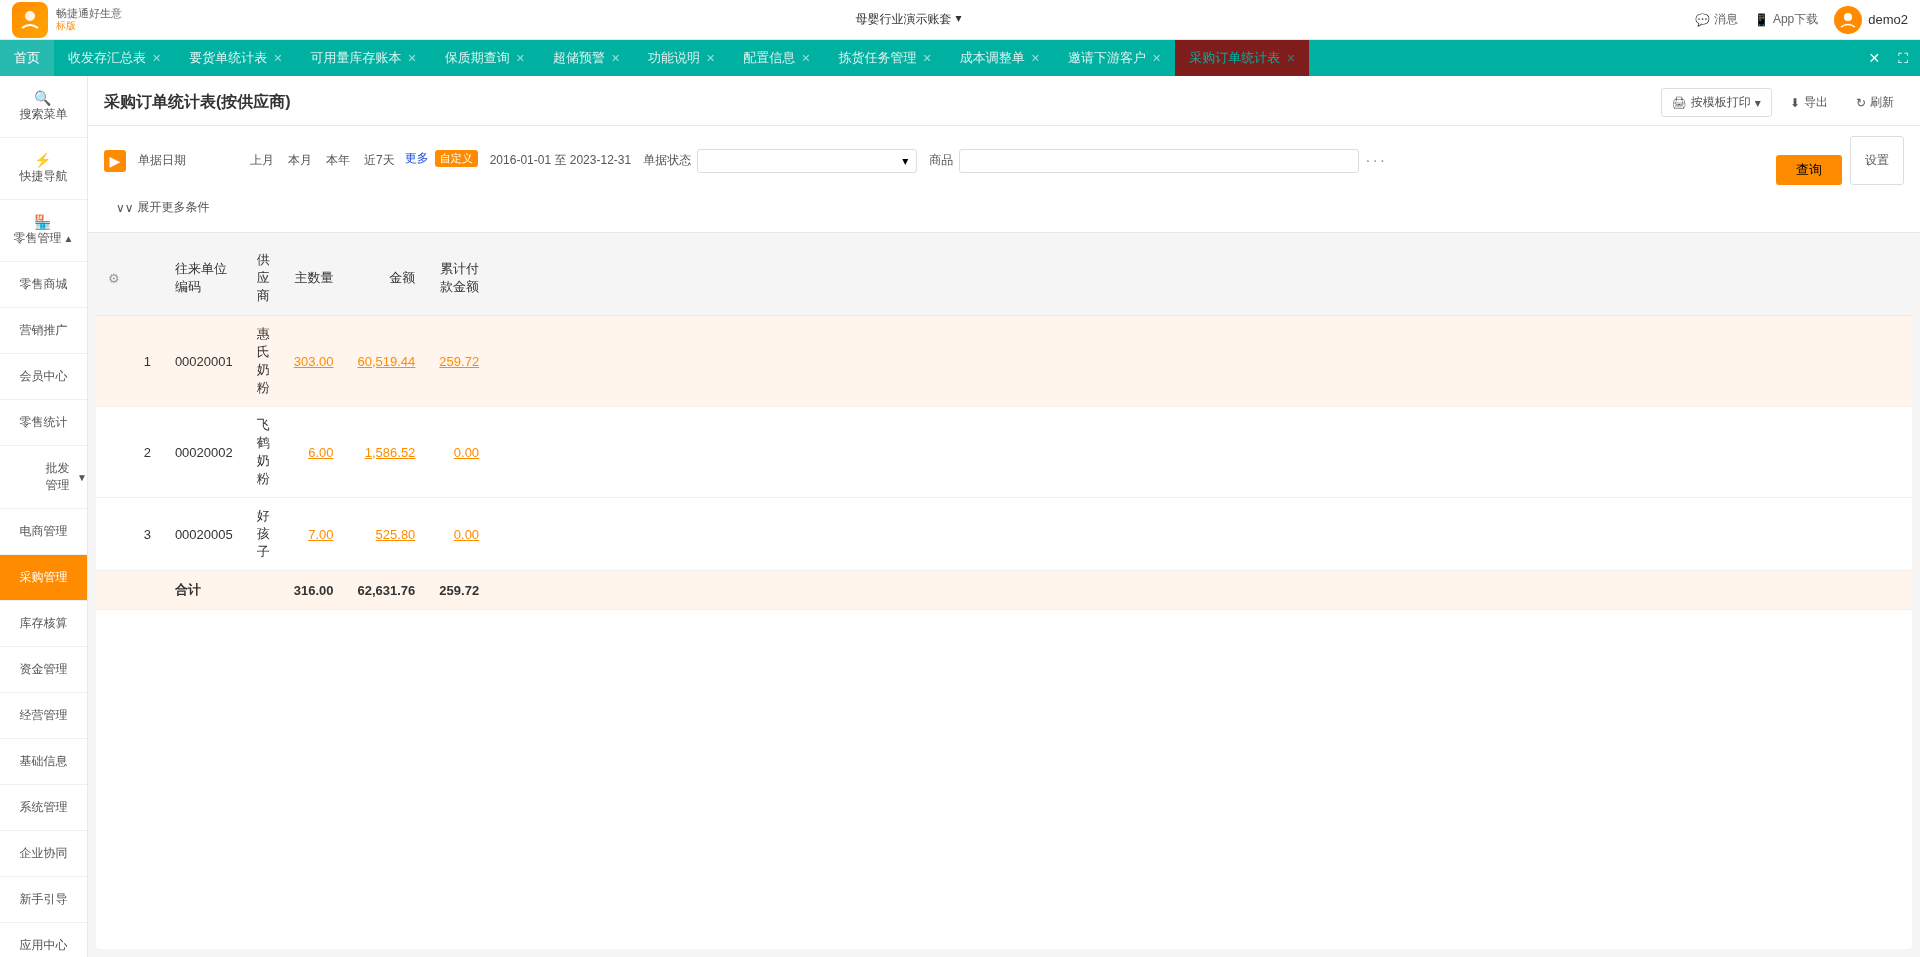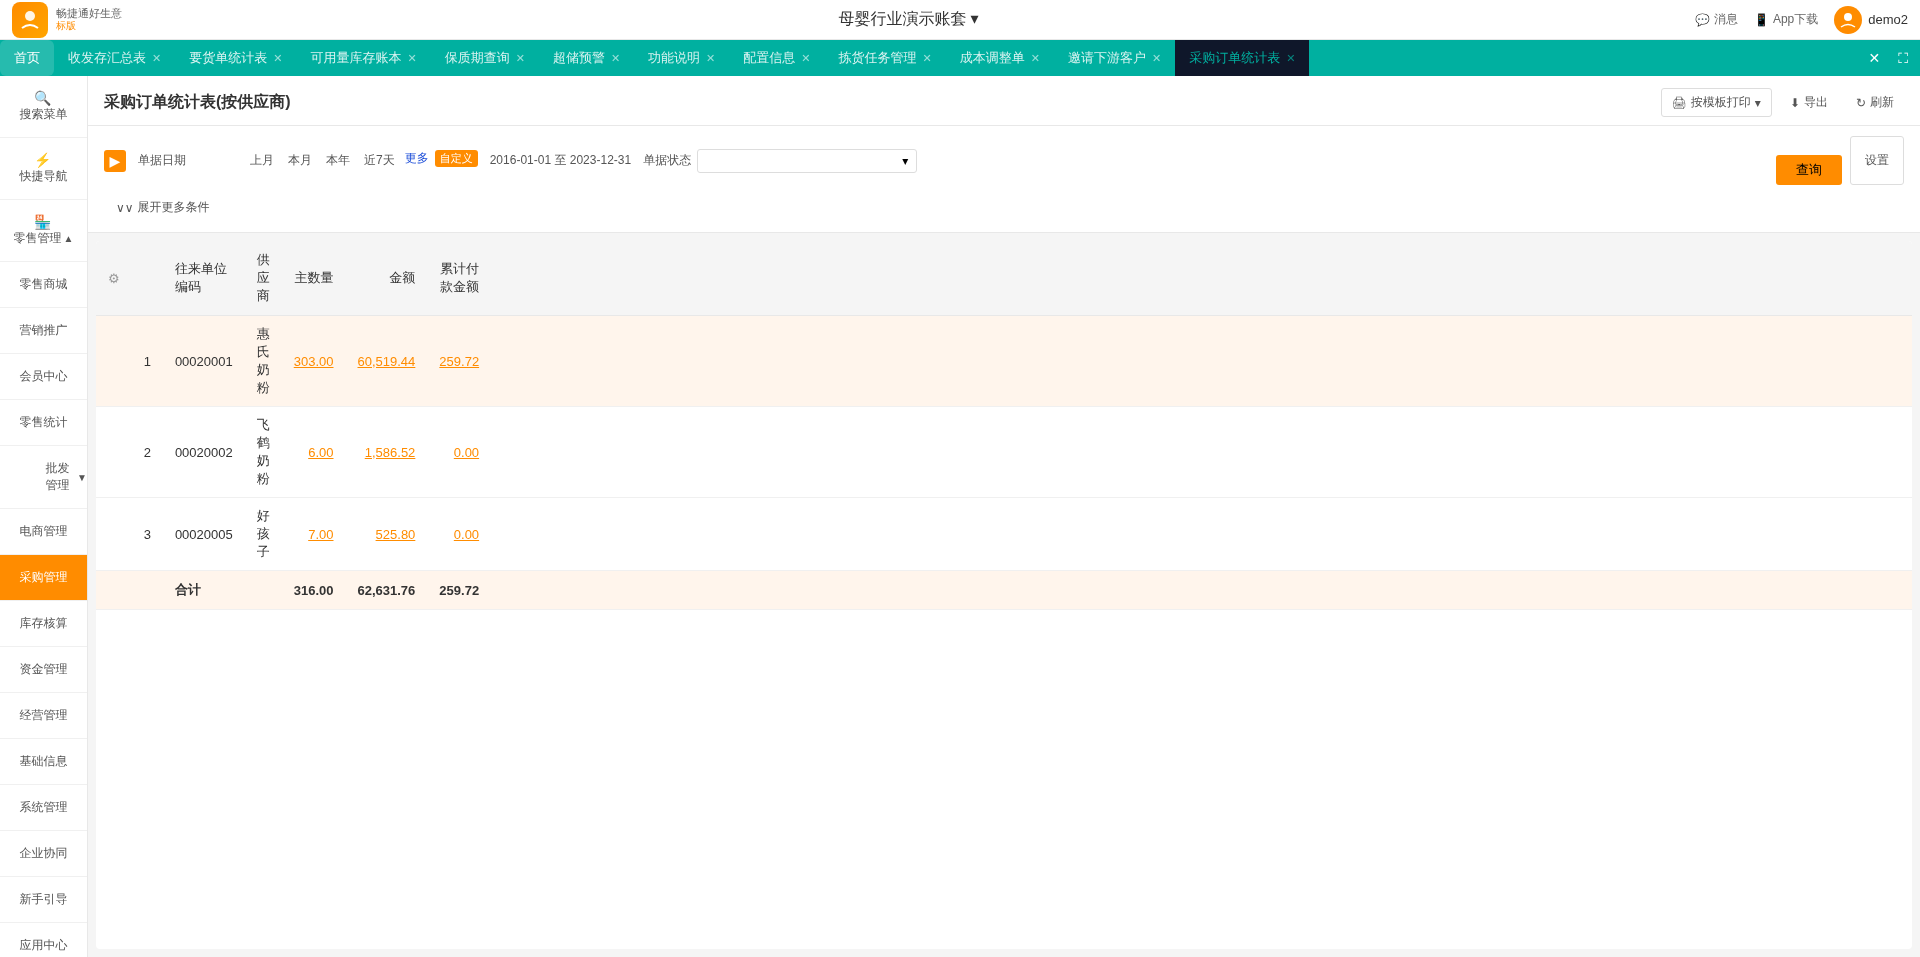--- a/index.html
+++ b/index.html
@@ -3,32 +3,32 @@
   <meta charset="utf-8">
   <style>
     * { margin: 0; padding: 0; box-sizing: border-box; }
     body { font-family: "Microsoft YaHei", "PingFang SC", sans-serif; font-size: 13px; background: #f5f5f5; overflow: hidden; width: 1920px; height: 957px; }
 
     
     .top-bar { height: 40px; background: #fff; display: flex; align-items: center; padding: 0 12px; border-bottom: 1px solid #e8e8e8; justify-content: space-between; }
     .logo-area { display: flex; align-items: center; gap: 8px; }
     .logo-img { width: 36px; height: 36px; background: linear-gradient(135deg, #ff8c00, #ffa500); border-radius: 8px; display: flex; align-items: center; justify-content: center; color: white; font-size: 10px; font-weight: bold; }
     .logo-text { font-size: 11px; color: #666; line-height: 1.2; }
-    .workspace-selector { display: flex; align-items: flex-start; gap: 4px; font-size: 16px; color: #333; cursor: pointer; }
+    .workspace-selector { display: flex; align-items: flex-start; gap: 4px; font-size: 12px; color: #333; cursor: pointer; }
     .top-right { display: flex; align-items: center; gap: 16px; }
     .top-icon { display: flex; align-items: center; gap: 4px; font-size: 12px; color: #666; cursor: pointer; }
     .avatar { width: 28px; height: 28px; background: #ff8c00; border-radius: 50%; display: flex; align-items: center; justify-content: center; color: white; font-size: 11px; }
     .username { font-size: 13px; color: #333; }
 
     
     .nav-tabs { height: 36px; background: #00b0a0; display: flex; align-items: center; padding: 0 0 0 0; overflow: hidden; }
     .nav-tab { height: 36px; padding: 0 14px; display: flex; align-items: center; color: rgba(255,255,255,0.85); font-size: 13px; cursor: pointer; white-space: nowrap; position: relative; gap: 4px; }
-    .nav-tab.active { background: #0f172a; color: #00b0a0; font-weight: 500; }
+    .nav-tab.active { background: #7f1d1d; color: #00b0a0; font-weight: 500; }
     .nav-tab .close-btn { font-size: 11px; opacity: 0.7; margin-left: 2px; }
-    .nav-tab.home { background: rgba(255,255,255,0.15); color: white; border-radius: 6px; }
+    .nav-tab.home { background: rgba(255,255,255,0.15); color: white; }
     .nav-right-btns { margin-left: auto; display: flex; align-items: center; gap: 2px; padding-right: 4px; }
     .nav-right-btn { color: white; background: none; border: none; cursor: pointer; padding: 4px 8px; font-size: 14px; }
 
     
     .main-layout { display: flex; height: calc(957px - 76px); }
 
     
     .sidebar { width: 88px; background: #fff; border-right: 1px solid #e8e8e8; display: flex; flex-direction: column; overflow-y: auto; flex-shrink: 0; }
     .sidebar-item { padding: 14px 0; text-align: center; cursor: pointer; font-size: 12px; color: #555; border-bottom: 1px solid #f0f0f0; }
 
@@ -287,20 +287,25 @@
         </span>
 
         <div class="filter-field">
           <span class="filter-label">单据状态</span>
           <div class="filter-select" style="min-width:220px;">
             <span></span>
             <span>▾</span>
           </div>
         </div>
 
+        <div class="filter-field">
+          <span class="filter-label">商品</span>
+          <input class="filter-input" type="text" style="width: 400px;">
+          <span class="dots-btn">···</span>
+        </div>
 
         <div style="margin-left:auto;display:flex;gap:8px;">
           <button class="btn-query">查询</button>
           <button class="btn-settings">设置</button>
         </div>
       </div>
 
       <div style="text-align:center;margin-top:8px;">
         <span class="filter-more-btn">
           <span>∨∨</span>

